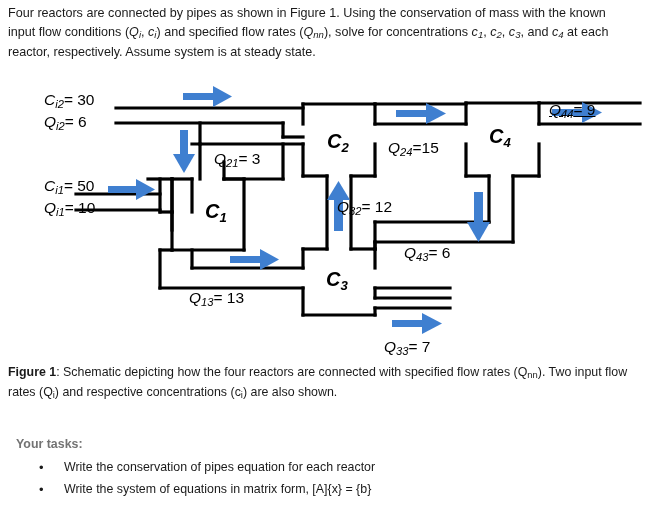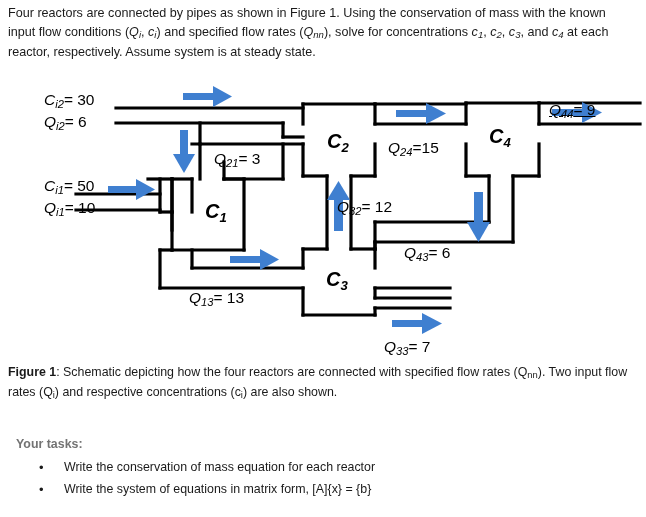--- a/index.html
+++ b/index.html
@@ -315,21 +315,21 @@
 
   <div class="figcap">
     <b>Figure 1</b><span>: Schematic depicting how the four reactors are connected with specified flow rates</span>
     <span>(</span><span class="it">Q</span><span class="sub it">nn</span><span>). Two input flow rates (</span><span class="it">Q</span><span class="sub it">i</span><span>) and respective concentrations (</span><span class="it">c</span><span class="sub it">i</span><span>) are also shown.</span>
   </div>
 
   <div class="tasks-title">Your tasks:</div>
   <div class="task-list">
     <div class="task-row">
       <span class="bullet">•</span>
-      <span>Write the conservation of mass equation for each reactor</span>
+      <span>Write the conservation of pipes equation for each reactor</span>
     </div>
     <div class="task-row">
       <span class="bullet">•</span>
       <span>Write the system of equations in matrix form, [A]{x} = {b}</span>
     </div>
   </div>
 
 </div>
 
 </body></html>

